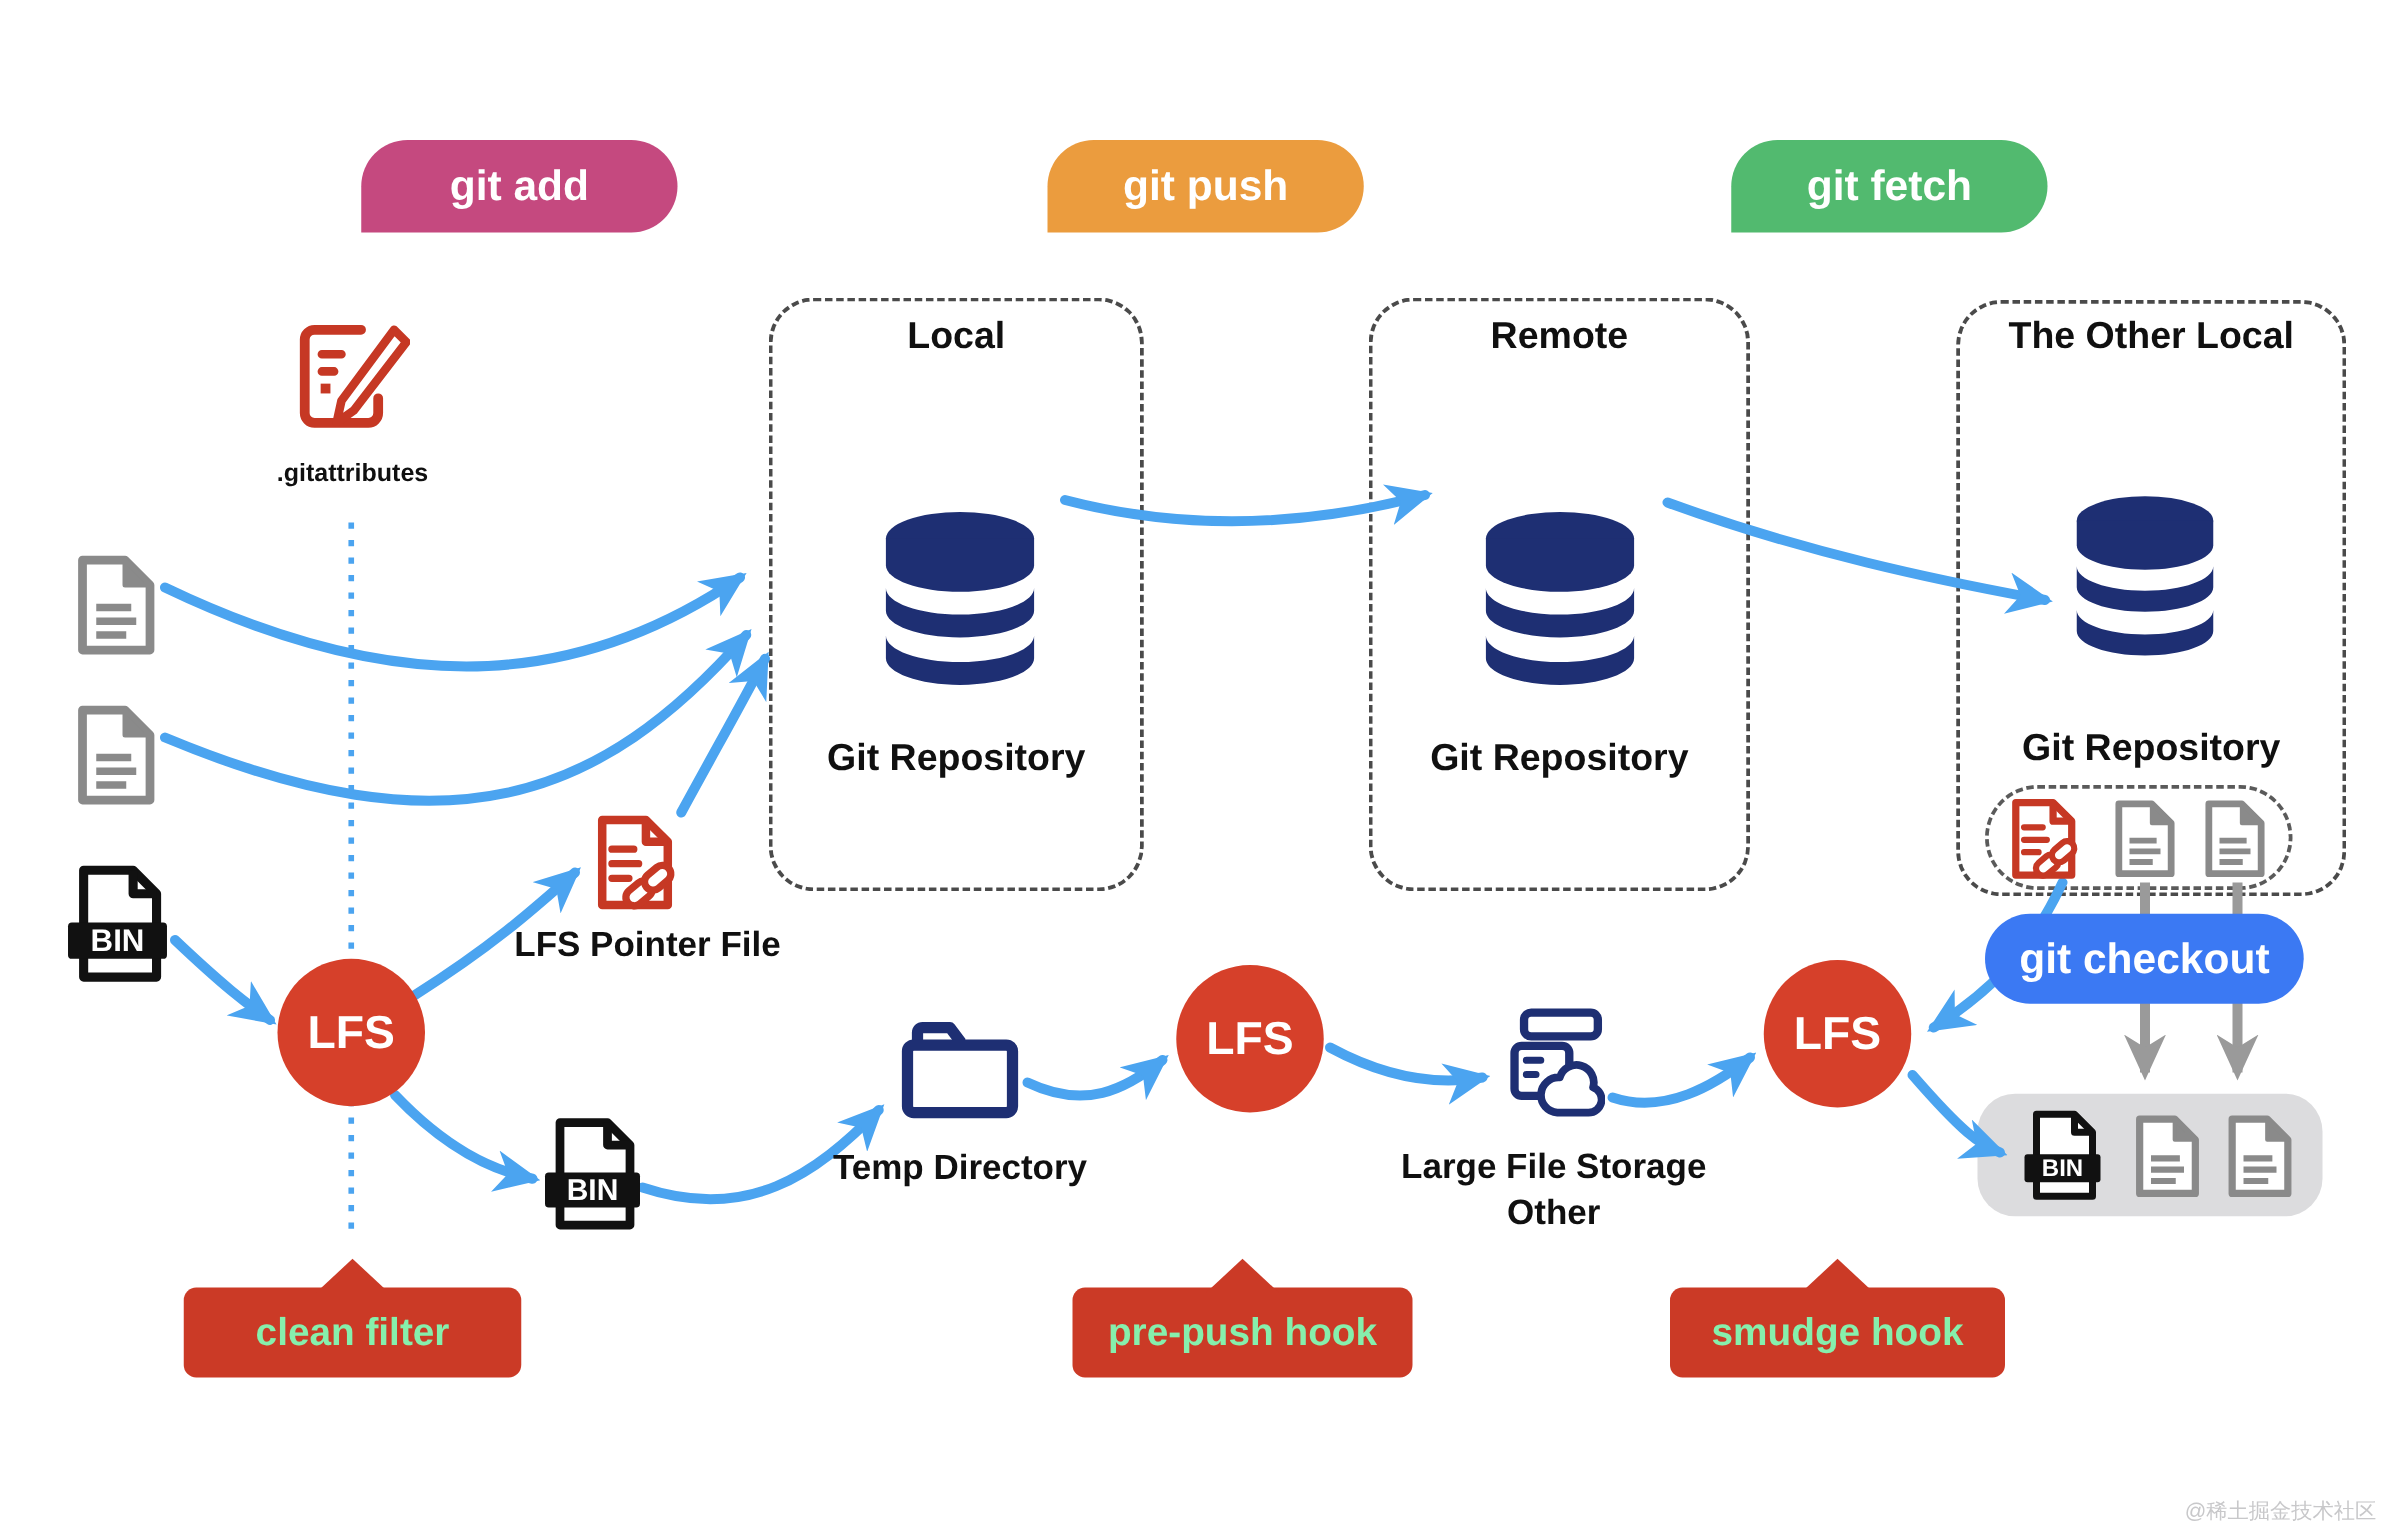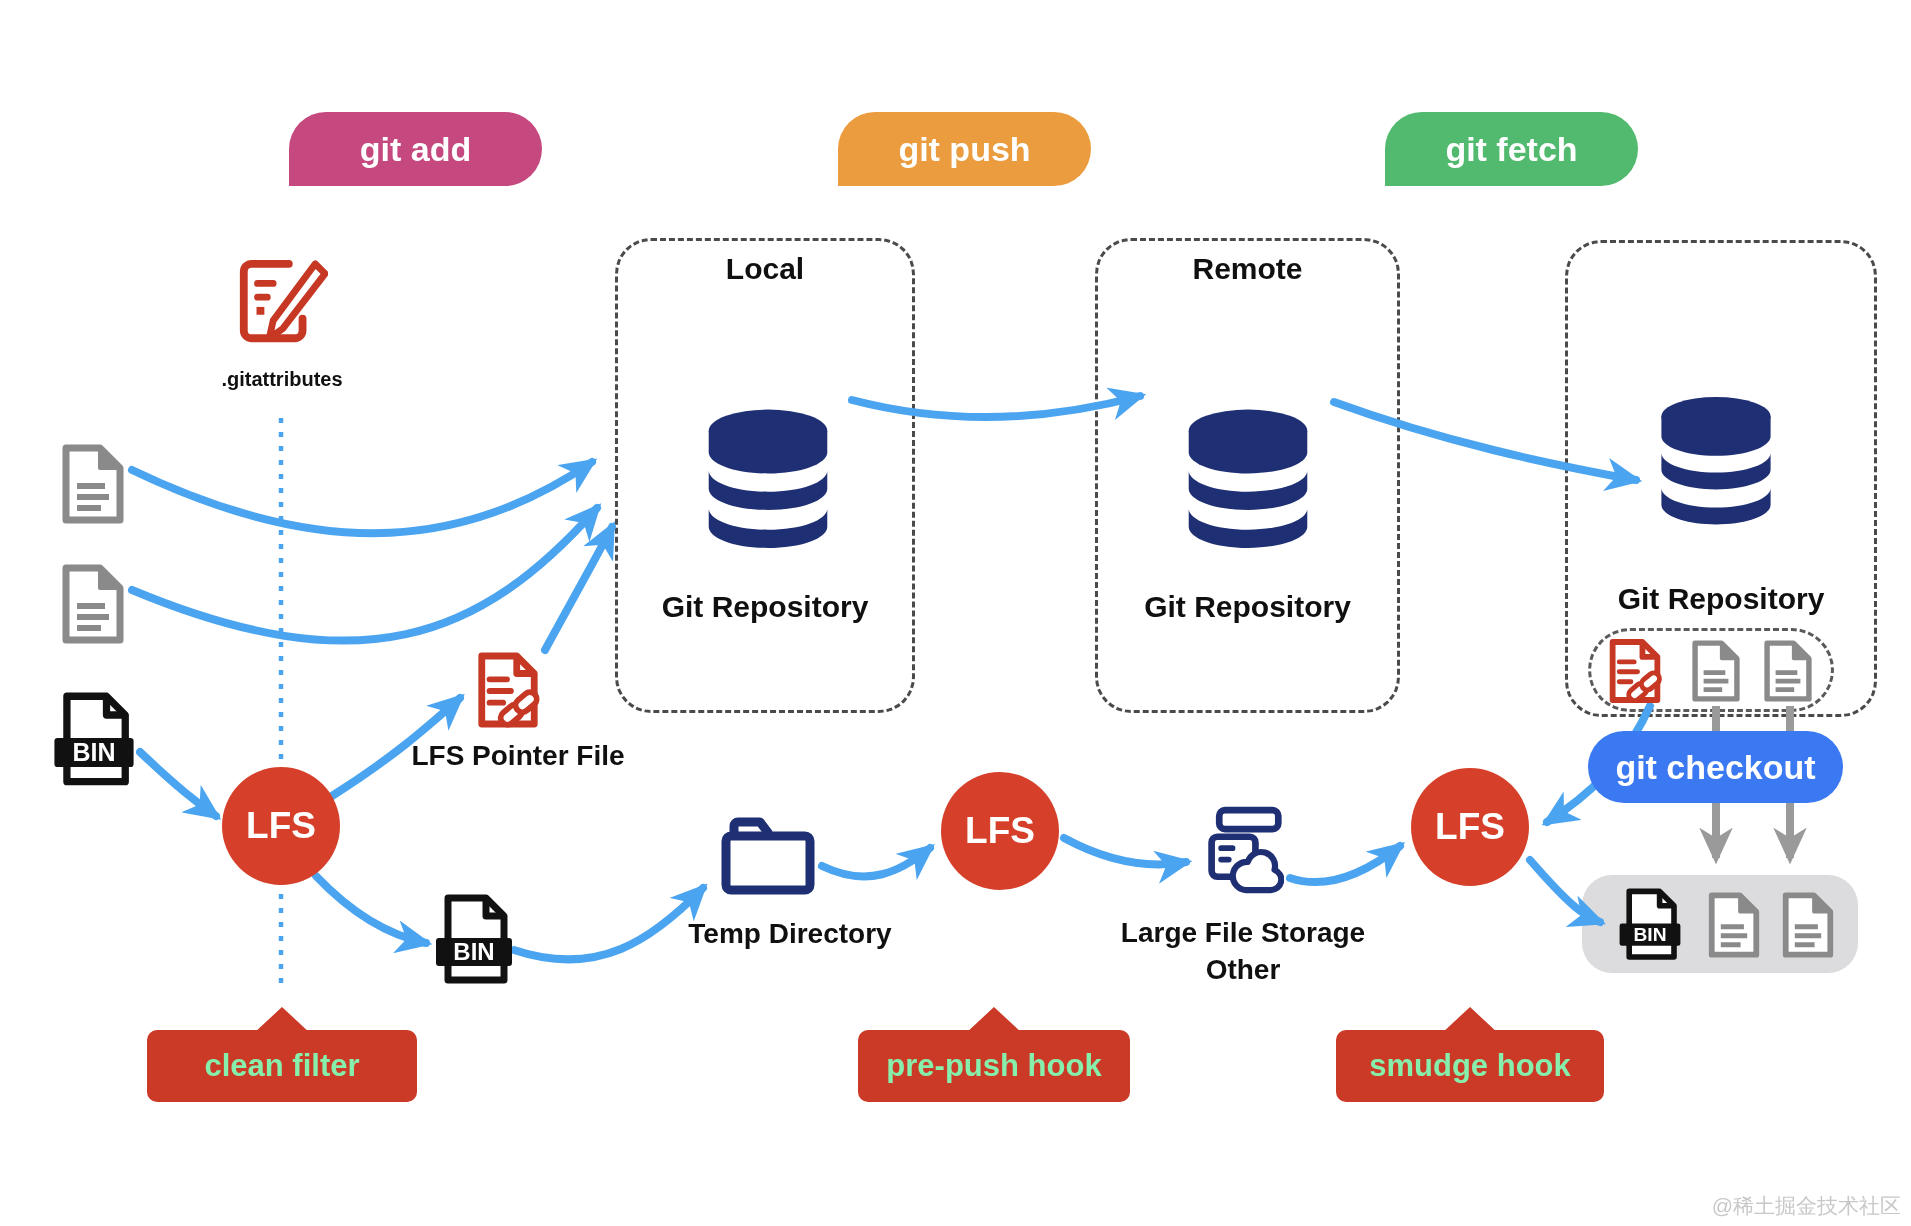--- a/index.html
+++ b/index.html
@@ -20,21 +20,21 @@
   .small-label{font-size:20px;}
   .lfs-circle{width:118px;height:118px;border-radius:50%;background:#d6402a;color:#fff;
         display:flex;align-items:center;justify-content:center;font-weight:bold;font-size:37px;z-index:10;}
   .callout{height:72px;background:#cb3a26;border-radius:10px;color:#86efac;font-weight:bold;font-size:31px;
         display:flex;align-items:center;justify-content:center;z-index:10;}
   .callout::before{content:"";position:absolute;top:-23px;left:50%;transform:translateX(-50%);
         width:0;height:0;border-left:29px solid transparent;border-right:29px solid transparent;
         border-bottom:27px solid #cb3a26;}
   .icon{z-index:11;}
   .arrow-layer{z-index:5;pointer-events:none;}
-  .watermark{color:#c8c8ca;font-size:21px;z-index:12;}
+  .watermark{color:#c8c8ca;font-size:17px;z-index:12;}
   svg text{font-family:"Liberation Sans","DejaVu Sans",sans-serif;}
 </style>
 </head>
 <body>
 
 <div id="canvas">
 
   <svg class="abs arrow-layer" style="left:0;top:0;" width="1911" height="1226" viewBox="0 0 1911 1226">
     <defs>
       <marker id="ab" markerWidth="4.6" markerHeight="4.2" refX="3.8" refY="2.1" orient="auto">
@@ -79,20 +79,21 @@
   <div class="abs pill" style="left:1385px;top:112px;width:253px;height:74px;background:#52ba6f;">
     <span>git fetch</span>
   </div>
 
   <div class="abs repo-box" style="left:615px;top:238px;width:300px;height:475px;"></div>
   <div class="abs repo-box" style="left:1095px;top:238px;width:305px;height:475px;"></div>
   <div class="abs repo-box" style="left:1565px;top:240px;width:312px;height:477px;"></div>
 
   <div class="abs title" style="left:615px;top:252px;width:300px;">Local</div>
   <div class="abs title" style="left:1095px;top:252px;width:305px;">Remote</div>
+  <div class="abs title" style="left:1565px;top:252px;width:312px;">The Other Local</div>
 
   <div class="abs icon" style="left:692px;top:405px;width:152px;height:146px;">
     <svg viewBox="0 0 100 96">
         <g fill="#1e2f73">
       <ellipse cx="50" cy="17" rx="39" ry="14"></ellipse>
       <path d="M11 17 h78 v14 c0 7.7-17.5 14-39 14 s-39-6.3-39-14 Z"></path>
       <path d="M11 43 c0 7.7 17.5 14 39 14 s39-6.3 39-14 v12 c0 7.7-17.5 14-39 14 s-39-6.3-39-14 Z"></path>
       <path d="M11 68 c0 7.7 17.5 14 39 14 s39-6.3 39-14 v12 c0 7.7-17.5 14-39 14 s-39-6.3-39-14 Z"></path>
     </g>
       </svg>
@@ -241,21 +242,21 @@
       <text x="40" y="68" text-anchor="middle" font-size="24" font-weight="bold" fill="#fff">BIN</text>
     </svg>
   </div>
 
   <div class="abs icon" style="left:716px;top:806px;width:104px;height:92px;">
     <svg viewBox="0 0 104 92">
       <path d="M18 30 v-10 a4 4 0 0 1 4-4 h22 l9 12" fill="#fff" stroke="#1e2f73" stroke-width="9" stroke-linejoin="round"></path>
       <rect x="10" y="30" width="84" height="54" rx="5" fill="#fff" stroke="#1e2f73" stroke-width="9" stroke-linejoin="round"></rect>
     </svg>
   </div>
-  <div class="abs label" style="left:640px;top:918px;width:300px;">Temp Directory</div>
+  <div class="abs label" style="left:618px;top:918px;width:300px;">Temp Directory</div>
 
   <div class="abs icon" style="left:1204px;top:804px;width:80px;height:96px;">
     <svg viewBox="0 0 84 96">
       <rect x="16" y="4" width="62" height="20" rx="6" fill="#fff" stroke="#1e2f73" stroke-width="7"></rect>
       <rect x="8" y="32" width="46" height="42" rx="6" fill="#fff" stroke="#1e2f73" stroke-width="7"></rect>
       <path d="M18 44 h12 M18 56 h8" stroke="#1e2f73" stroke-width="6" stroke-linecap="round"></path>
       <path d="M44 88 h26 a11 11 0 0 0 4-21.3 A14.5 14.5 0 0 0 46 58.5 A11.5 11.5 0 0 0 44 88 Z" fill="#fff" stroke="#1e2f73" stroke-width="6.5" stroke-linejoin="round"></path>
     </svg>
   </div>
   <div class="abs label" style="left:1093px;top:914px;width:300px;line-height:37px;">

